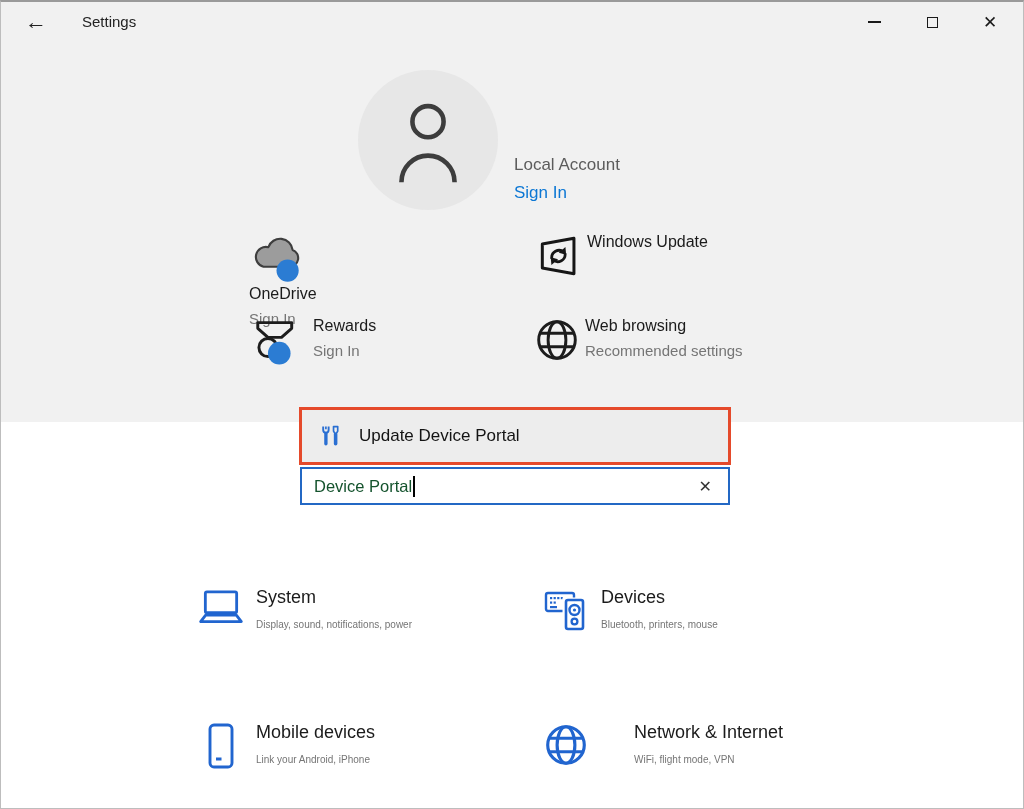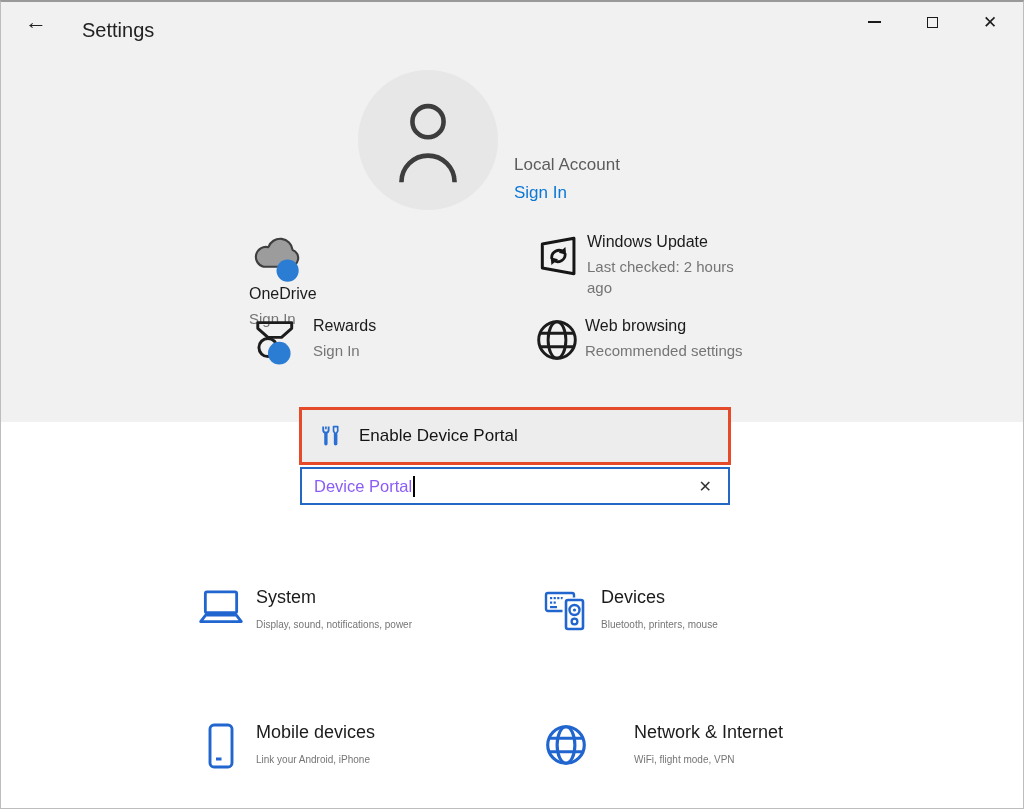--- a/index.html
+++ b/index.html
@@ -8,42 +8,42 @@
     --onedrive_dot_blue:#2b7cd3; --title_text:#1b1b1b; --subtitle_text:#757575;
   }
   *{box-sizing:border-box; margin:0; padding:0;}
   html,body{width:1024px;height:809px;}
   body{font-family:"Liberation Sans","DejaVu Sans",sans-serif; background:#fff; overflow:hidden;}
   .window{position:relative;width:1024px;height:809px;background:#fff;border:1px solid #bdbdbd;border-top:2px solid #9a9a9a;overflow:hidden;}
   .header{position:absolute;left:0;top:0;width:100%;height:420px;background:var(--header_bg);}
   
   .titlebar{position:absolute;left:0;top:0;width:100%;height:40px;display:flex;align-items:center;}
   .back-btn{position:absolute;left:18px;top:3px;width:34px;height:34px;display:flex;align-items:center;justify-content:center;font-size:22px;color:#222;cursor:pointer;}
-  .tb-title{position:absolute;left:81px;top:8px;height:40px;line-height:40px;font-size:20px;color:#222;}
+  .tb-title{position:absolute;left:81px;top:0;height:40px;line-height:40px;font-size:15px;color:#222;}
   .win-controls{position:absolute;right:4px;top:0;height:40px;display:flex;}
   .win-btn{width:58px;height:40px;display:flex;align-items:center;justify-content:center;cursor:pointer;}
   .glyph-min{width:13px;height:1.5px;background:#1a1a1a;}
   .glyph-max{width:11px;height:11px;border:1.5px solid #1a1a1a;}
   .glyph-close{font-size:17px;color:#1a1a1a;line-height:1;}
   
   .avatar{position:absolute;left:357px;top:68px;width:140px;height:140px;border-radius:50%;background:#e7e7e7;display:flex;align-items:center;justify-content:center;}
   .account-info{position:absolute;left:513px;top:153px;}
   .account-name{font-size:17px;color:#5c5c5c;margin-bottom:8px;}
   .account-signin{font-size:17px;color:var(--link_blue);cursor:pointer;}
   
   .quick-item{position:absolute;display:flex;}
   .q-icon{width:56px;display:flex;align-items:flex-start;justify-content:center;}
   .q-text{width:158px;}
   .q-title{font-size:16px;color:var(--title_text);margin-bottom:5px;}
   .q-sub{font-size:15px;color:var(--subtitle_text);line-height:21px;}
   
   .suggestion{position:absolute;left:298px;top:405px;width:432px;height:58px;background:var(--suggestion_bg);border:3px solid var(--highlight_red);display:flex;align-items:center;padding-left:17px;cursor:pointer;}
   .suggestion-label{font-size:17px;color:#141414;margin-left:17px;}
   .searchbox{position:absolute;left:299px;top:465px;width:430px;height:38px;background:#fff;border:2px solid var(--search_border);display:flex;align-items:center;padding:0 12px;}
-  .search-text{font-size:16.5px;color:#8b5cf6;white-space:pre;}
+  .search-text{font-size:16.5px;color:#14532d;white-space:pre;}
   .caret{display:inline-block;width:1.5px;height:21px;background:#000;margin-left:1px;vertical-align:-4px;}
   .search-clear{margin-left:auto;font-size:16px;color:#333;cursor:pointer;padding:2px 4px;}
   
   .cat-item{position:absolute;display:flex;cursor:pointer;}
   .c-icon{width:56px;display:flex;align-items:flex-start;justify-content:center;}
   .c-text{width:222px;margin-left:7px;}
   .c-title{font-size:18px;color:var(--title_text);margin-bottom:6px;}
   .c-sub{font-size:10px;color:var(--subtitle_text);line-height:21px;}
   svg{display:block;}
 </style>
@@ -100,21 +100,20 @@
       <svg width="46" height="46" viewBox="0 0 40 40">
         <path d="M5.5 9.5 L33 4.5 V35.5 L5.5 30.5 Z" fill="none" stroke="#161616" stroke-width="2.6" stroke-linejoin="round"></path>
         <path d="M13.8 22.5 a6.3 6.3 0 0 1 10.4-5.8" fill="none" stroke="#161616" stroke-width="2.4"></path>
         <polygon points="25.6,12.2 26.2,18.9 19.8,17.2" fill="#161616"></polygon>
         <path d="M25.2 17.5 a6.3 6.3 0 0 1 -10.4 5.8" fill="none" stroke="#161616" stroke-width="2.4"></path>
         <polygon points="13.4,27.8 12.8,21.1 19.2,22.8" fill="#161616"></polygon>
       </svg>
     </div>
     <div class="q-text">
       <div class="q-title">Windows Update</div>
-      <div class="q-sub">Last checked: 2 hours ago</div>
     </div>
   </div>
 
   <div class="quick-item" style="left:248px;top:315px;gap:8px;">
     <div class="q-icon">
       <svg width="54" height="52" viewBox="0 0 46 46">
         <path d="M6 5 H36 V10 L27 18 H15 L6 10 Z" fill="none" stroke="#1c1c1c" stroke-width="2.6" stroke-linejoin="round"></path>
         <circle cx="15" cy="27" r="8" fill="none" stroke="#1c1c1c" stroke-width="2.6"></circle>
         <circle cx="25" cy="32" r="10" fill="#2b7cd3"></circle>
       </svg>
@@ -145,21 +144,21 @@
   <div class="suggestion">
     <svg width="23" height="24" viewBox="0 0 22 22">
       <g stroke="#2a6fd2" fill="none">
         <path d="M4 2 v3.2 a2.6 2.6 0 0 0 5.2 0 V2" stroke-width="1.8"></path>
         <line x1="6.6" y1="2" x2="6.6" y2="4.6" stroke-width="1.6"></line>
         <path d="M6.6 8.6 V18.5" stroke-width="3.2" stroke-linecap="round"></path>
         <path d="M13.9 2 h4 v4.4 l-1.2 2 h-1.6 l-1.2 -2 Z" stroke-width="1.6" stroke-linejoin="round"></path>
         <path d="M15.9 9.6 V18.5" stroke-width="3.4" stroke-linecap="round"></path>
       </g>
     </svg>
-    <span class="suggestion-label">Enable Device Portal</span>
+    <span class="suggestion-label">Update Device Portal</span>
   </div>
 
   <div class="searchbox">
     <span class="search-text">Device Portal</span>
       <span class="caret"></span>
     <span class="search-clear">✕</span>
   </div>
 
   <div class="cat-item" style="left:192px;top:585px;">
     <div class="c-icon">

